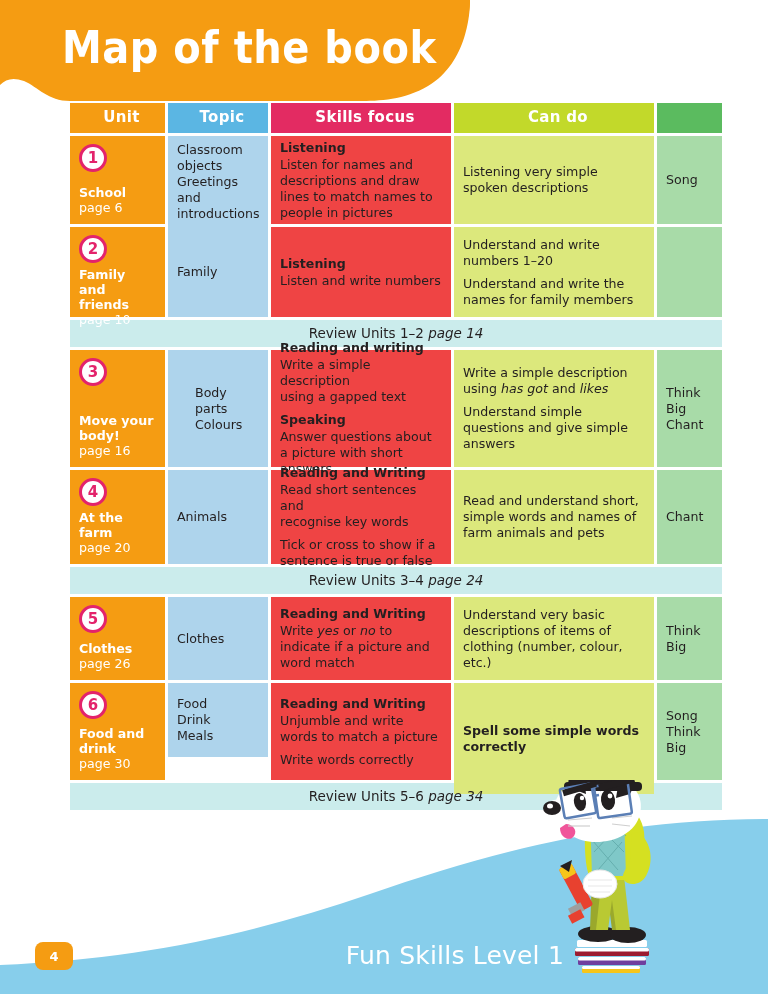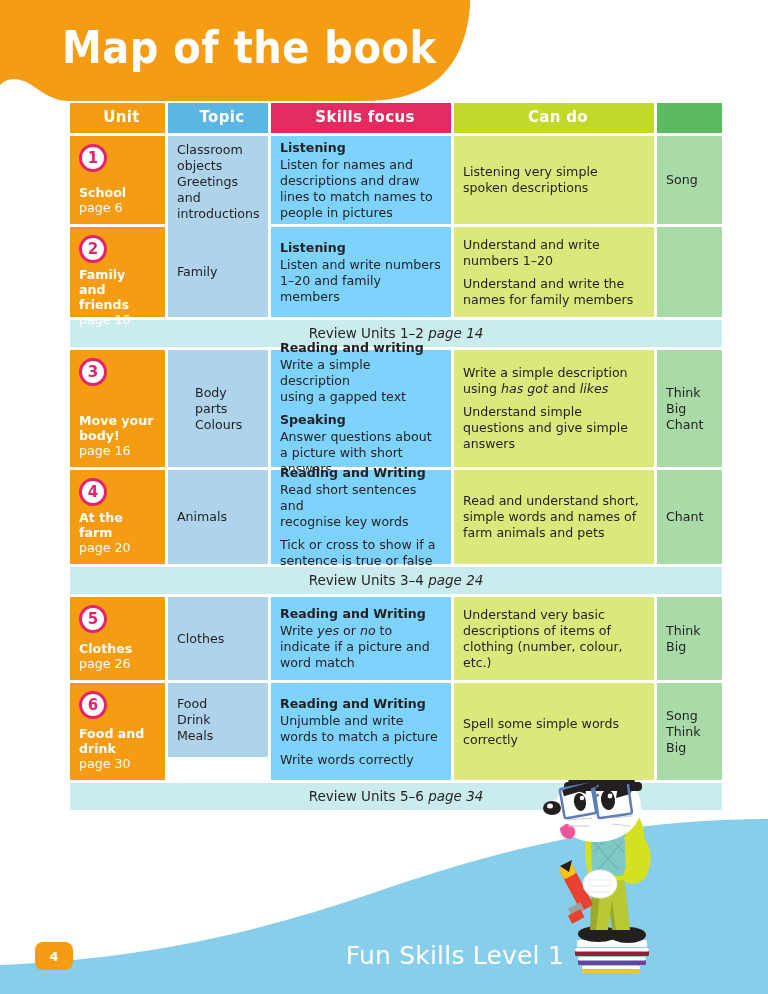--- a/index.html
+++ b/index.html
@@ -78,21 +78,21 @@
   }
   .h-unit{background:#f59c12;}
   .h-topic{background:#5bb6e3;}
   .h-skills{background:#e32b62;}
   .h-cando{background:#c2d92a;}
   .h-extra{background:#5bbb5f;}
 
   
   .b-unit{background:#f59c12;position:relative;color:#ffffff;}
   .b-topic{background:#aed4ec;}
-  .b-skills{background:#7dd3fc;}
+  .b-skills{background:#ef4444;}
   .b-cando{background:#dce87c;}
   .b-extra{background:#a8dba8;}
 
   .unit-badge{
     width:28px;height:28px;border-radius:50%;
     background:#ffffff;
     border:3.5px solid #e3236b;
     box-sizing:border-box;
     display:flex;align-items:center;justify-content:center;
     color:#e3236b;font-weight:bold;font-size:15px;
@@ -291,21 +291,20 @@
           <div class="cell c-topic b-topic" style="height: 90px;">
             <div class="vcenter">
               <div class="cell-line">Family</div>
             </div>
           </div>
           <div class="cell c-skills b-skills" style="height: 90px;">
             <div class="vcenter">
               <div class="blk">
                 <div class="skill-head">Listening</div>
                 <div class="cell-line">Listen and write numbers</div>
-                <div class="cell-line">1–20 and family members</div>
               </div>
             </div>
           </div>
           <div class="cell c-cando b-cando" style="height: 90px;">
             <div class="vcenter">
               <div class="blk">
                 <div class="cell-line">Understand and write</div>
                 <div class="cell-line">numbers 1–20</div>
               </div>
               <div class="blk">
@@ -487,21 +486,21 @@
               <div class="blk">
                 <div class="skill-head">Reading and Writing</div>
                 <div class="cell-line">Unjumble and write</div>
                 <div class="cell-line">words to match a picture</div>
               </div>
               <div class="blk">
                 <div class="cell-line">Write words correctly</div>
               </div>
             </div>
           </div>
-          <div class="cell c-cando b-cando" style="height: 97px;">
+          <div class="cell c-cando b-cando" style="height: 111px; font-weight: bold;">
             <div class="vcenter">
               <div class="blk">
                 <div class="cell-line">Spell some simple words</div>
                 <div class="cell-line">correctly</div>
               </div>
             </div>
           </div>
           <div class="cell c-extra b-extra" style="height: 97px;">
             <div class="vcenter">
               <div class="cell-line">Song</div>

